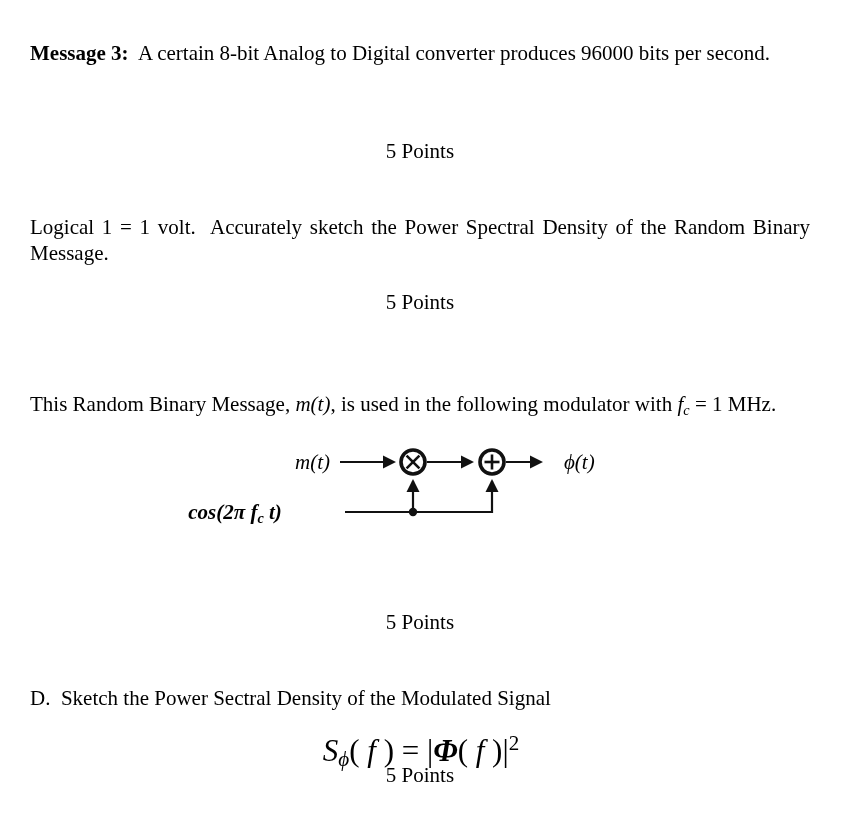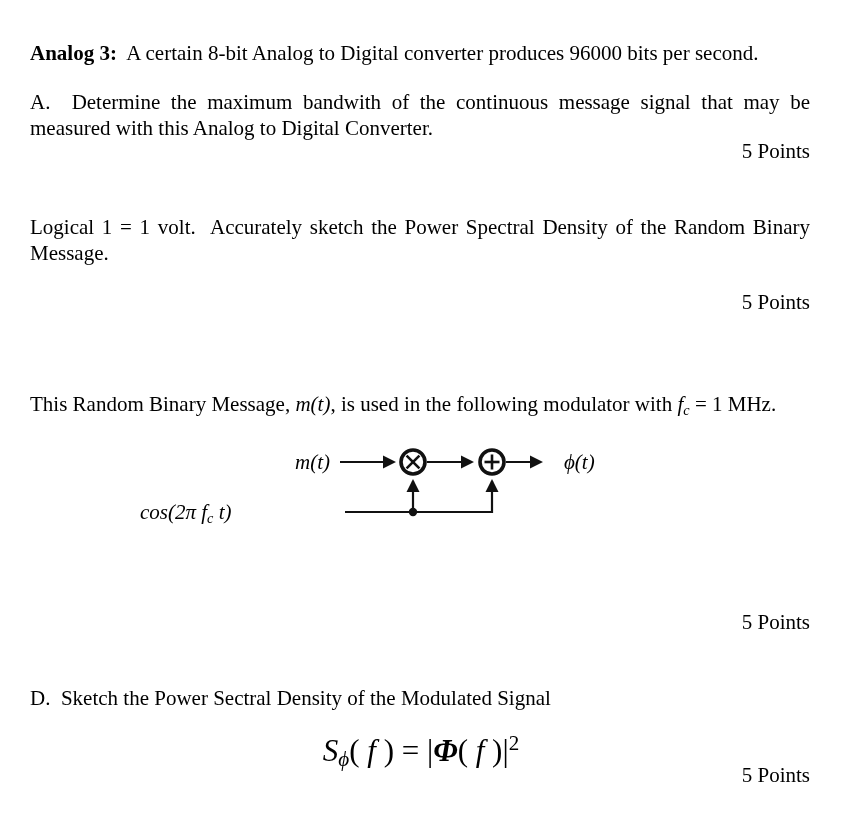--- a/index.html
+++ b/index.html
@@ -13,21 +13,21 @@
     color:#000000;
   }
   .page { position:absolute; left:0; top:0; width:842px; height:819px; }
 
   .block { position:absolute; left:30px; width:780px; }
   .line  { line-height:26px; white-space:normal; }
   .oneline { white-space:nowrap; }
   .jline { text-align:justify; text-align-last:justify; }
   .points {
     position:absolute; left:30px; width:780px;
-    text-align:right; line-height:22px;
+    text-align:center; line-height:22px;
   }
 
   
   .s-n  { }
   .s-b  { font-weight:700; }
   .s-i  { font-style:italic; }
   .s-bi { font-weight:700; font-style:italic; }
   .s-isub { font-style:italic; font-size:0.68em; vertical-align:-0.28em; }
   .s-sup  { font-size:0.68em; vertical-align:0.5em; }
 
@@ -42,37 +42,33 @@
   #pts-c   { top:611px; }
   #blk-d   { top:685px; }
   #eq-d    { position:absolute; left:0; top:728px; width:842px; text-align:center;
              font-size:31px; line-height:30px; }
   #pts-d   { top:764px; }
 
   
   .diagram { position:absolute; left:0; top:435px; width:842px; height:100px; }
   .dlabel  { position:absolute; line-height:26px; }
   #lbl-input   { left:238px; top:14px; width:92px;  text-align:right; }
-  #lbl-carrier { left:140px; top:64px; width:190px; text-align:left; }
+  #lbl-carrier { left:140px; top:64px; width:190px; text-align:center;font-weight:bold; }
   #lbl-output  { left:564px; top:14px; }
   .diagram svg { position:absolute; left:330px; top:5px; }
 </style>
 </head>
 <body>
 
 <div class="page">
 
   <div class="block" id="blk-problem">
-    <div class="line oneline"><span class="s-b">Analog 3:</span><span class="s-n">&nbsp; A certain 8-bit Analog to Digital converter produces 96000 bits per second.</span></div>
+    <div class="line oneline"><span class="s-b">Message 3:</span><span class="s-n">&nbsp; A certain 8-bit Analog to Digital converter produces 96000 bits per second.</span></div>
   </div>
 
-  <div class="block" id="blk-a">
-    <div class="line jline"><span class="s-n">A.&nbsp; Determine the maximum bandwith of the continuous message signal that may be</span></div>
-    <div class="line"><span class="s-n">measured with this Analog to Digital Converter.</span></div>
-  </div>
   <div class="points" id="pts-a">5 Points</div>
 
   <div class="block" id="blk-b">
     <div class="line jline"><span class="s-n">Logical 1 = 1 volt.&nbsp; Accurately sketch the Power Spectral Density of the Random Binary</span></div>
     <div class="line"><span class="s-n">Message.</span></div>
   </div>
   <div class="points" id="pts-b">5 Points</div>
 
   <div class="block" id="blk-intro">
     <div class="line oneline"><span class="s-n">This Random Binary Message, </span><span class="s-i">m(t)</span><span class="s-n">, is used in the following modulator with </span><span class="s-i">f</span><span class="s-isub">c</span><span class="s-n"> = 1 MHz.</span></div>

